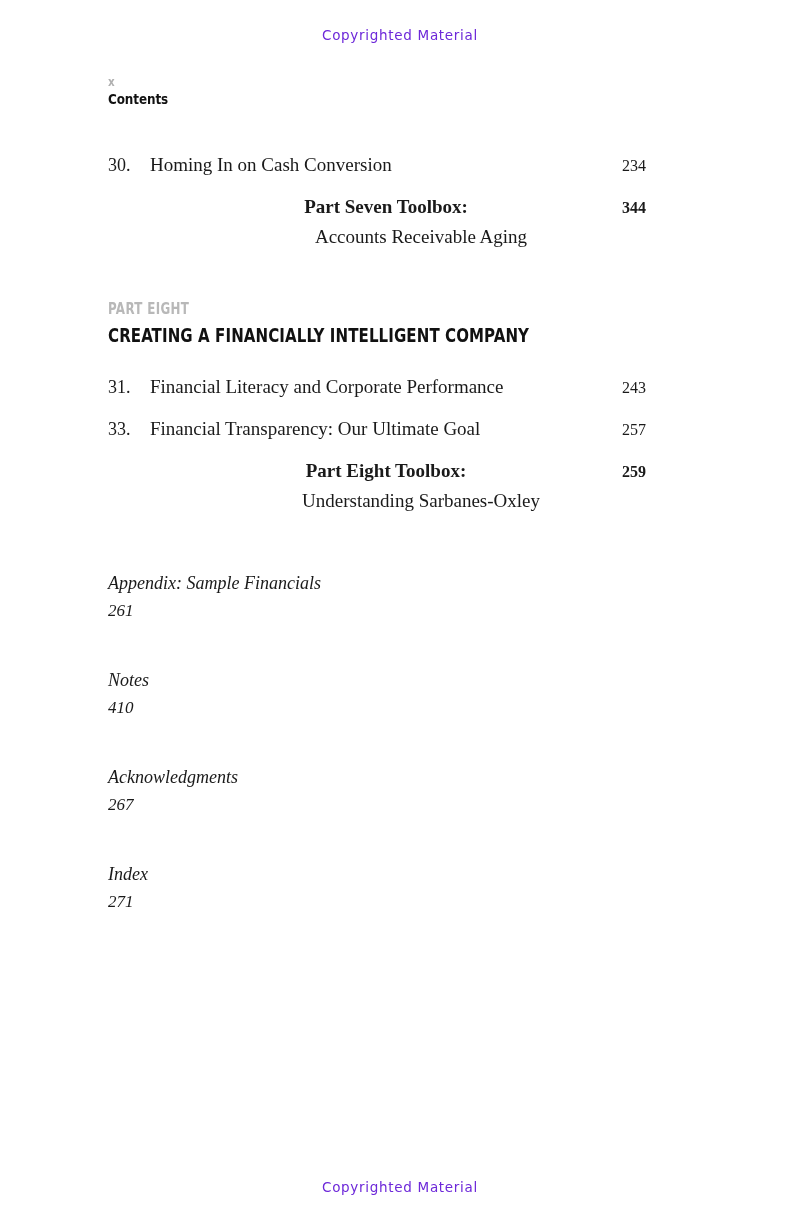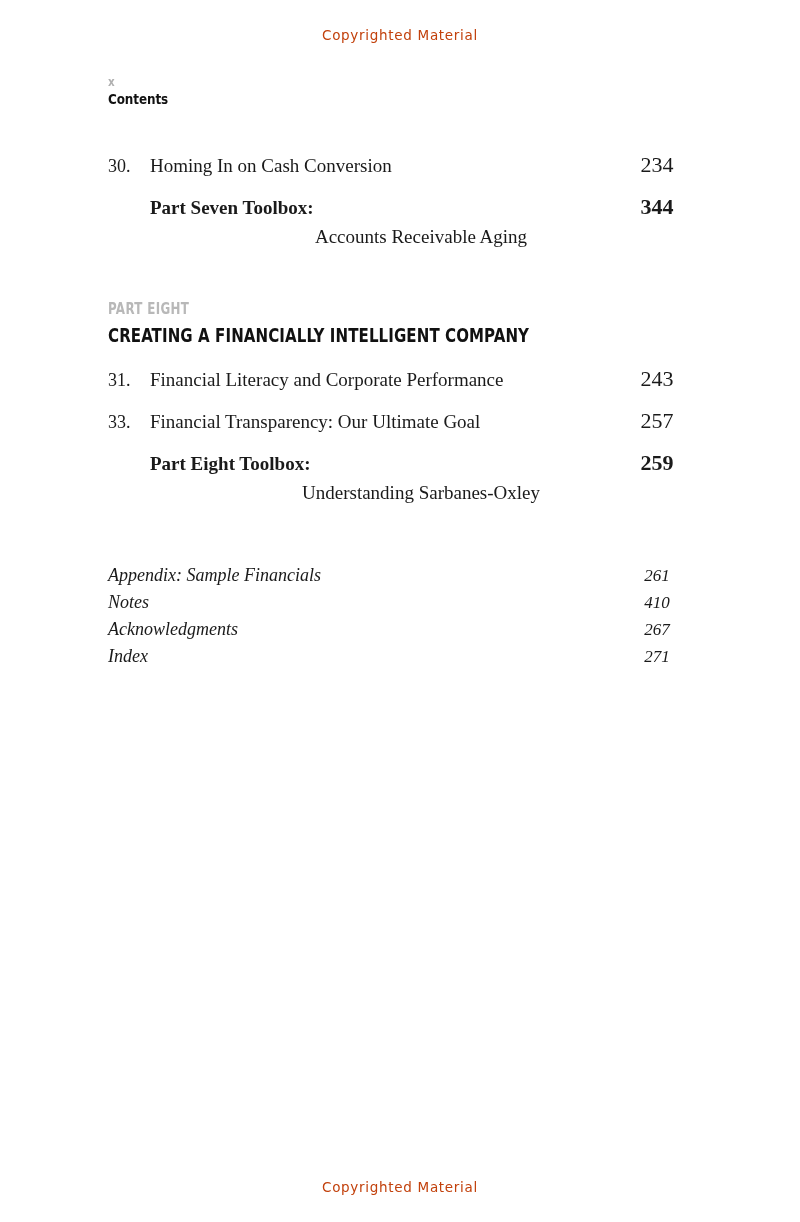--- a/index.html
+++ b/index.html
@@ -27,21 +27,21 @@
 
   
   .watermark {
     position: absolute;
     left: 0;
     width: 800px;
     text-align: center;
     font-family: "DejaVu Sans", "Liberation Sans", sans-serif;
     font-size: 13.5px;
     letter-spacing: 0.7px;
-    color: #c2410c;
+    color: #6d28d9;
     white-space: nowrap;
   }
   .watermark-top { top: 27px; }
   .watermark-bottom { top: 1179px; }
 
   
   .running-head {
     position: absolute;
     left: 108px;
     top: 76px;
@@ -93,42 +93,42 @@
   }
   .title {
     flex: 1 1 auto;
     font-size: 19px;
     line-height: 30px;
     white-space: nowrap;
   }
   .page-num {
     flex: 0 0 70px;
     width: 70px;
-    text-align: center;
-    font-size: 22px;
+    text-align: left;
+    font-size: 16px;
     line-height: 30px;
   }
 
   
   .chapter { margin-bottom: 11px; }
 
   
   .toolbox { margin-top: 11px; }
-  .toolbox .title { font-weight: bold; }
+  .toolbox .title { font-weight: bold; text-align: center; }
   .toolbox .page-num { font-weight: bold; }
   .toolbox-sub {
     font-size: 19px;
     line-height: 28px;
     padding-left: 42px;
     white-space: nowrap;
     text-align: center;
   }
 
   
-  .part-header { margin-top: 49px; margin-bottom: 17px; }
+  .part-header { margin-top: 49px; margin-bottom: 25px; }
   .part-label {
     font-family: "DejaVu Sans Condensed", "Liberation Sans Narrow", "Liberation Sans", sans-serif;
     font-size: 15px;
     font-weight: bold;
     color: #b8b8b8;
     letter-spacing: 0.4px;
     line-height: 19px;
     transform: scaleX(0.88);
     transform-origin: left center;
   }
@@ -143,32 +143,33 @@
     transform: scaleX(0.88);
     transform-origin: left center;
   }
 
   
   .backmatter { margin-top: 55px; }
   .back-row {
     display: flex;
     align-items: baseline;
     width: 584px;
+    flex-direction: column;
   }
   .back-title {
     flex: 1 1 auto;
     font-style: italic;
     font-size: 18px;
     line-height: 27px;
     white-space: nowrap;
   }
   .back-page {
     flex: 0 0 70px;
     width: 70px;
-    text-align: center;
+    text-align: left;
     font-style: italic;
     font-size: 17px;
     line-height: 27px;
   }
 </style>
 </head>
 <body>
 
 <div class="page">
 

